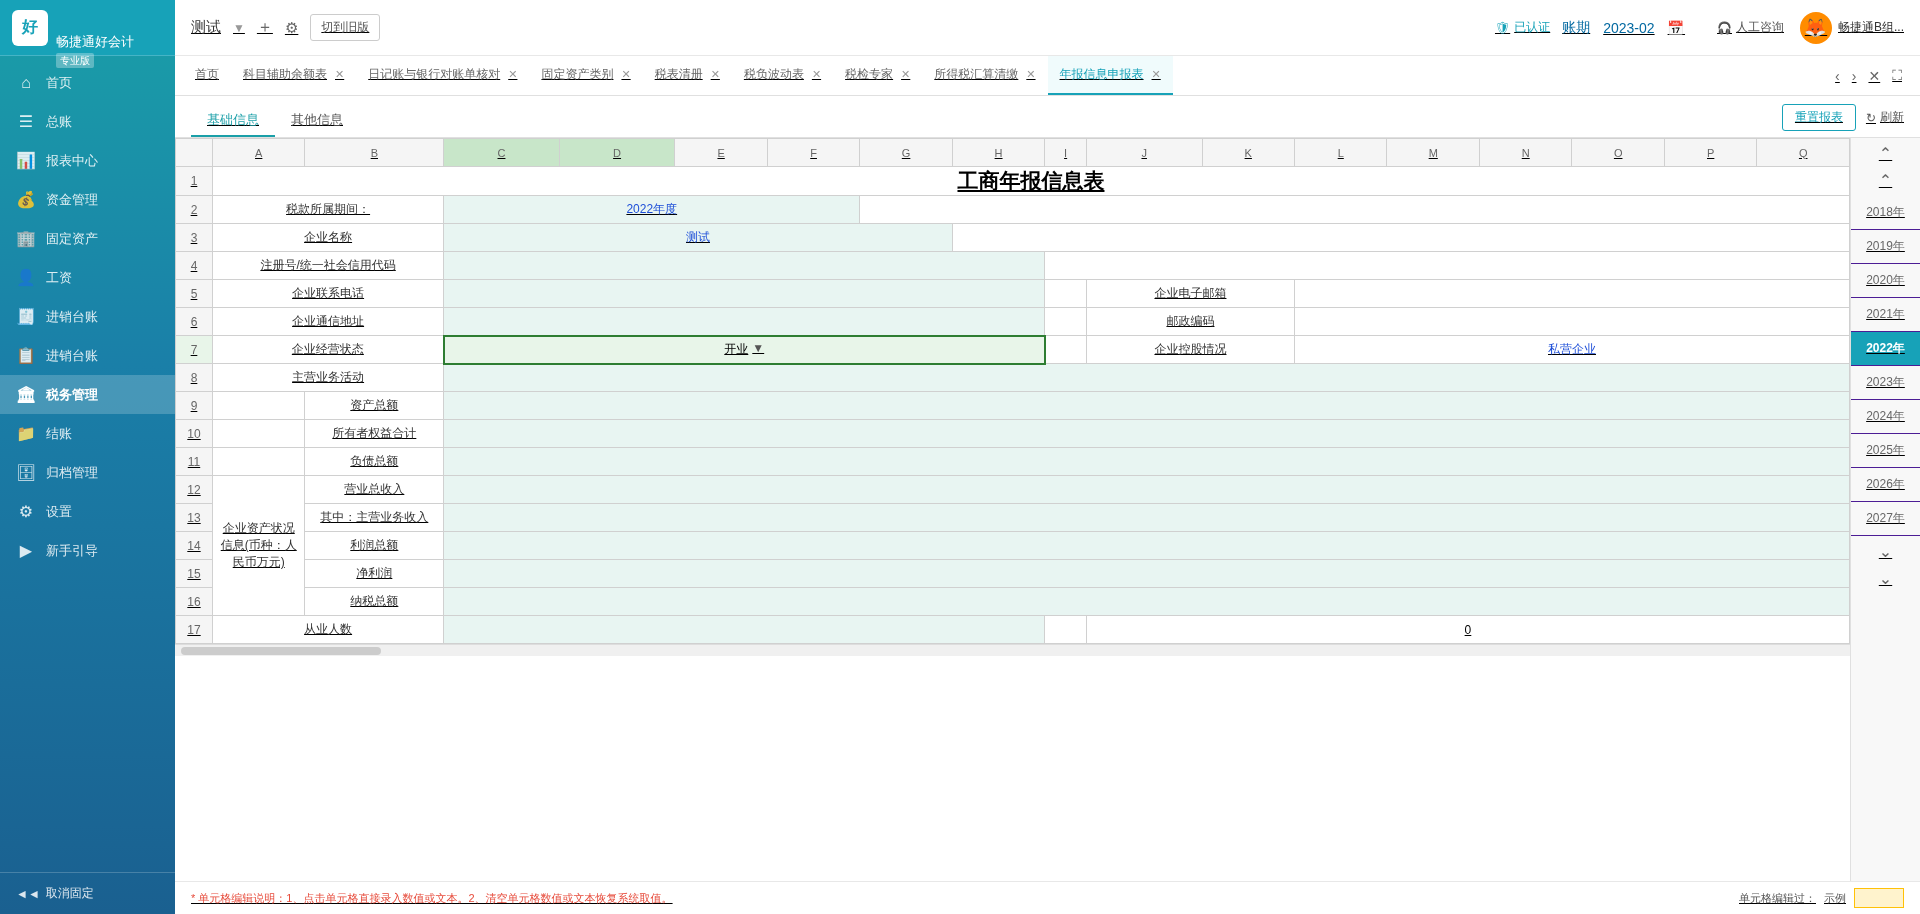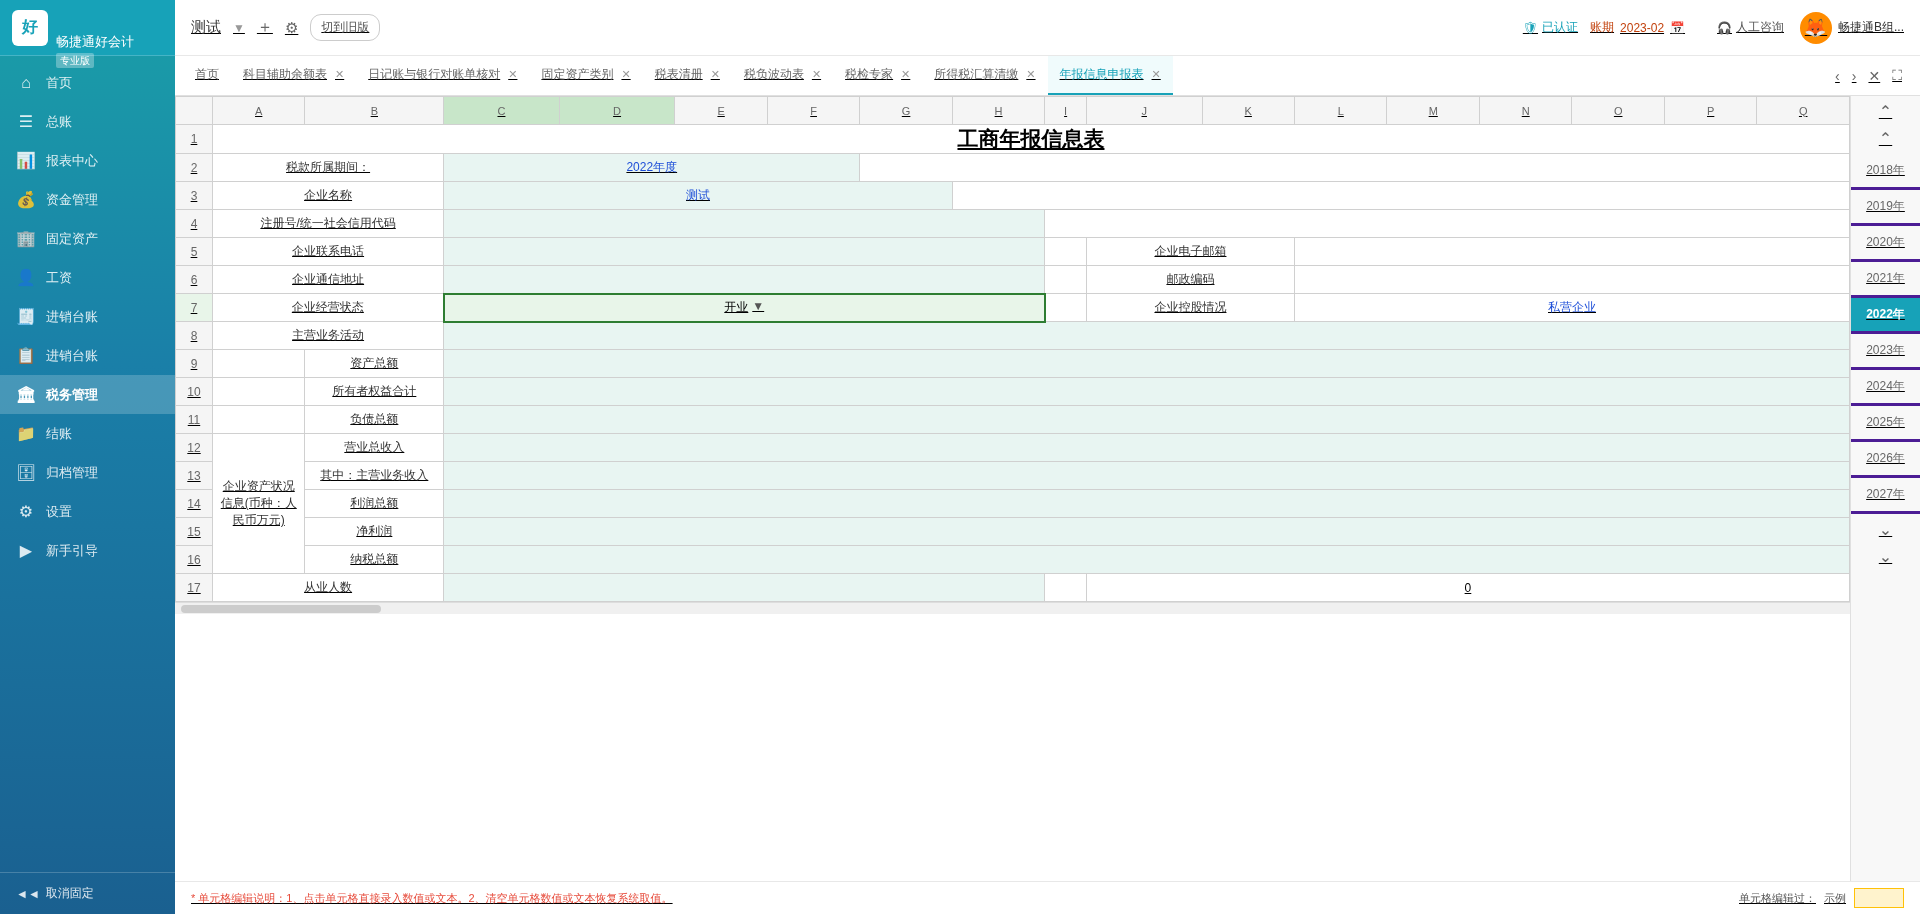--- a/index.html
+++ b/index.html
@@ -73,29 +73,29 @@
       padding: 0 16px;
       gap: 12px;
       border-bottom: 1px solid #e8e8e8;
       flex-shrink: 0;
     }
     .topbar-title { font-size: 15px; color: #333; font-weight: 500; }
     .topbar-arrow { color: #999; cursor: pointer; }
     .topbar-plus { color: #666; cursor: pointer; font-size: 16px; }
     .topbar-gear { color: #666; cursor: pointer; font-size: 15px; }
     .btn-old-version {
-      border: 1px solid #ccc; border-radius: 11px; padding: 4px 10px;
+      border: 1px solid #ccc; border-radius: 3px; padding: 4px 10px;
       background: white; color: #555; cursor: pointer; font-size: 12px;
     }
     .topbar-spacer { flex: 1; }
     .certified-badge {
       display: flex; align-items: center; gap: 4px;
       color: #17a2b8; font-size: 12px;
     }
-    .period-info { color: #c2410c; font-size: 12px; display: flex; align-items: center; gap: 6px; }
+    .period-info { color: #0369a1; font-size: 14px; display: flex; align-items: center; gap: 13px; }
     .topbar-right { display: flex; align-items: center; gap: 16px; margin-left: 20px; }
     .consult-btn { display: flex; align-items: center; gap: 4px; color: #555; cursor: pointer; font-size: 12px; }
     .user-info { display: flex; align-items: center; gap: 6px; cursor: pointer; }
     .user-avatar { width: 32px; height: 32px; border-radius: 50%; background: #ff8c00; display: flex; align-items: center; justify-content: center; overflow: hidden; }
     .user-name { color: #333; font-size: 12px; }
 
     
     .tabbar {
       height: 40px;
       background: white;
@@ -262,21 +262,21 @@
       overflow-y: auto;
       flex-shrink: 0;
     }
     .year-panel::-webkit-scrollbar { display: none; }
     .year-item {
       padding: 8px 4px;
       text-align: center;
       font-size: 12px;
       color: #666;
       cursor: pointer;
-      border-bottom: 3px solid #4c1d95;
+      border-bottom: 1px solid #4c1d95;
     }
     .year-item.active {
       background: #17a2b8;
       color: white;
       font-weight: bold;
     }
     .year-panel-nav {
       padding: 4px;
       display: flex;
       flex-direction: column;
@@ -491,20 +491,31 @@
     <div class="tab-nav-btns">
       <span class="tab-nav-btn">‹</span>
       <span class="tab-nav-btn">›</span>
       <span class="tab-nav-btn">✕</span>
       <span class="tab-nav-btn">⛶</span>
     </div>
   </div>
 
   <div class="content-area">
 
+    <div class="sub-tabbar">
+      <div class="sub-tab active">基础信息</div>
+      <div class="sub-tab">其他信息</div>
+      <div class="toolbar-right">
+        <button class="btn-reset">重置报表</button>
+        <button class="btn-refresh">
+          <span>↻</span>
+          <span>刷新</span>
+        </button>
+      </div>
+    </div>
 
     <div class="sheet-wrapper">
       <div class="sheet-container">
         <table class="sheet-table">
           <colgroup>
             <col class="w-row">
             <col class="w-a">
             <col class="w-b">
             <col style="width:100px; background:#e8f5f2;">
             <col style="width:100px; background:#e8f5f2;">

